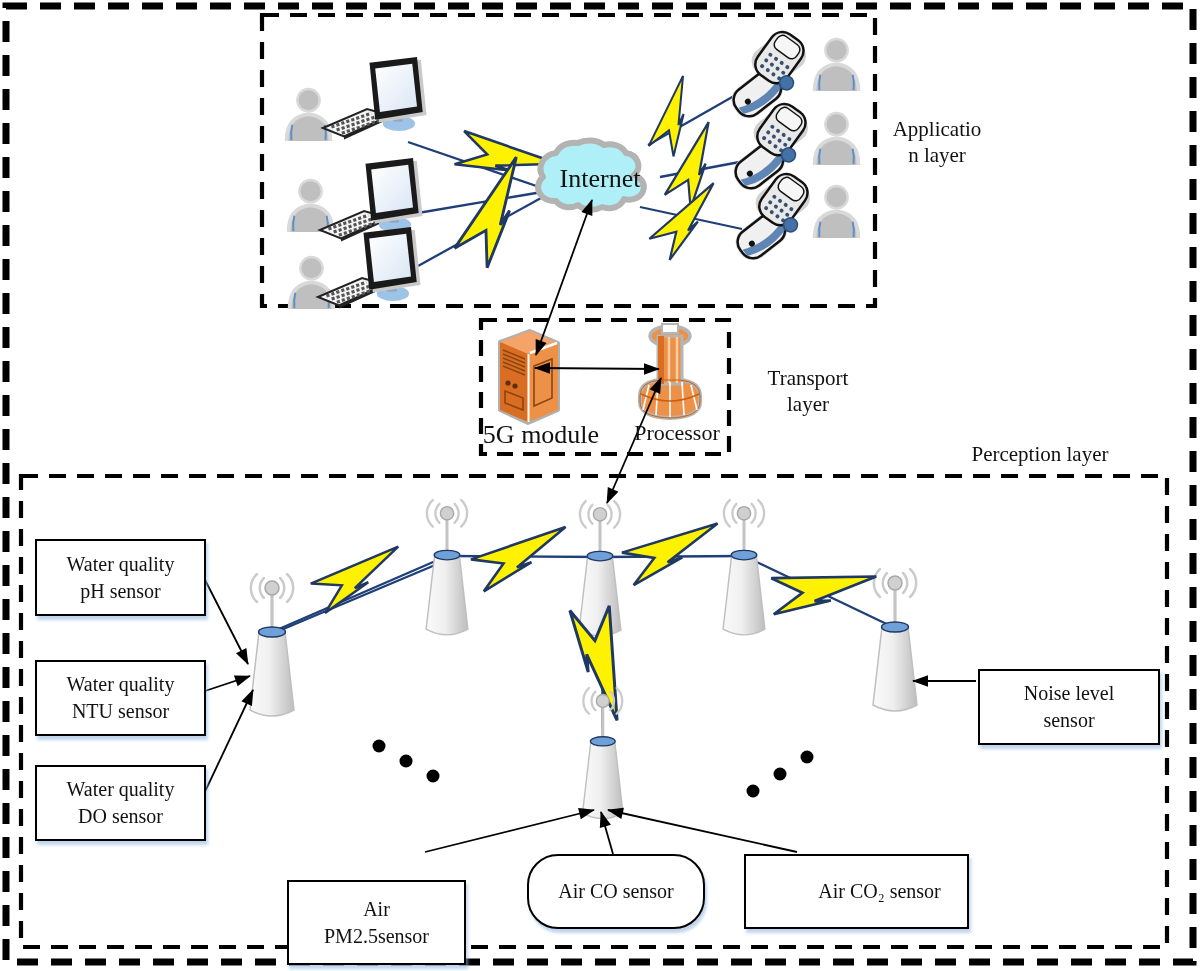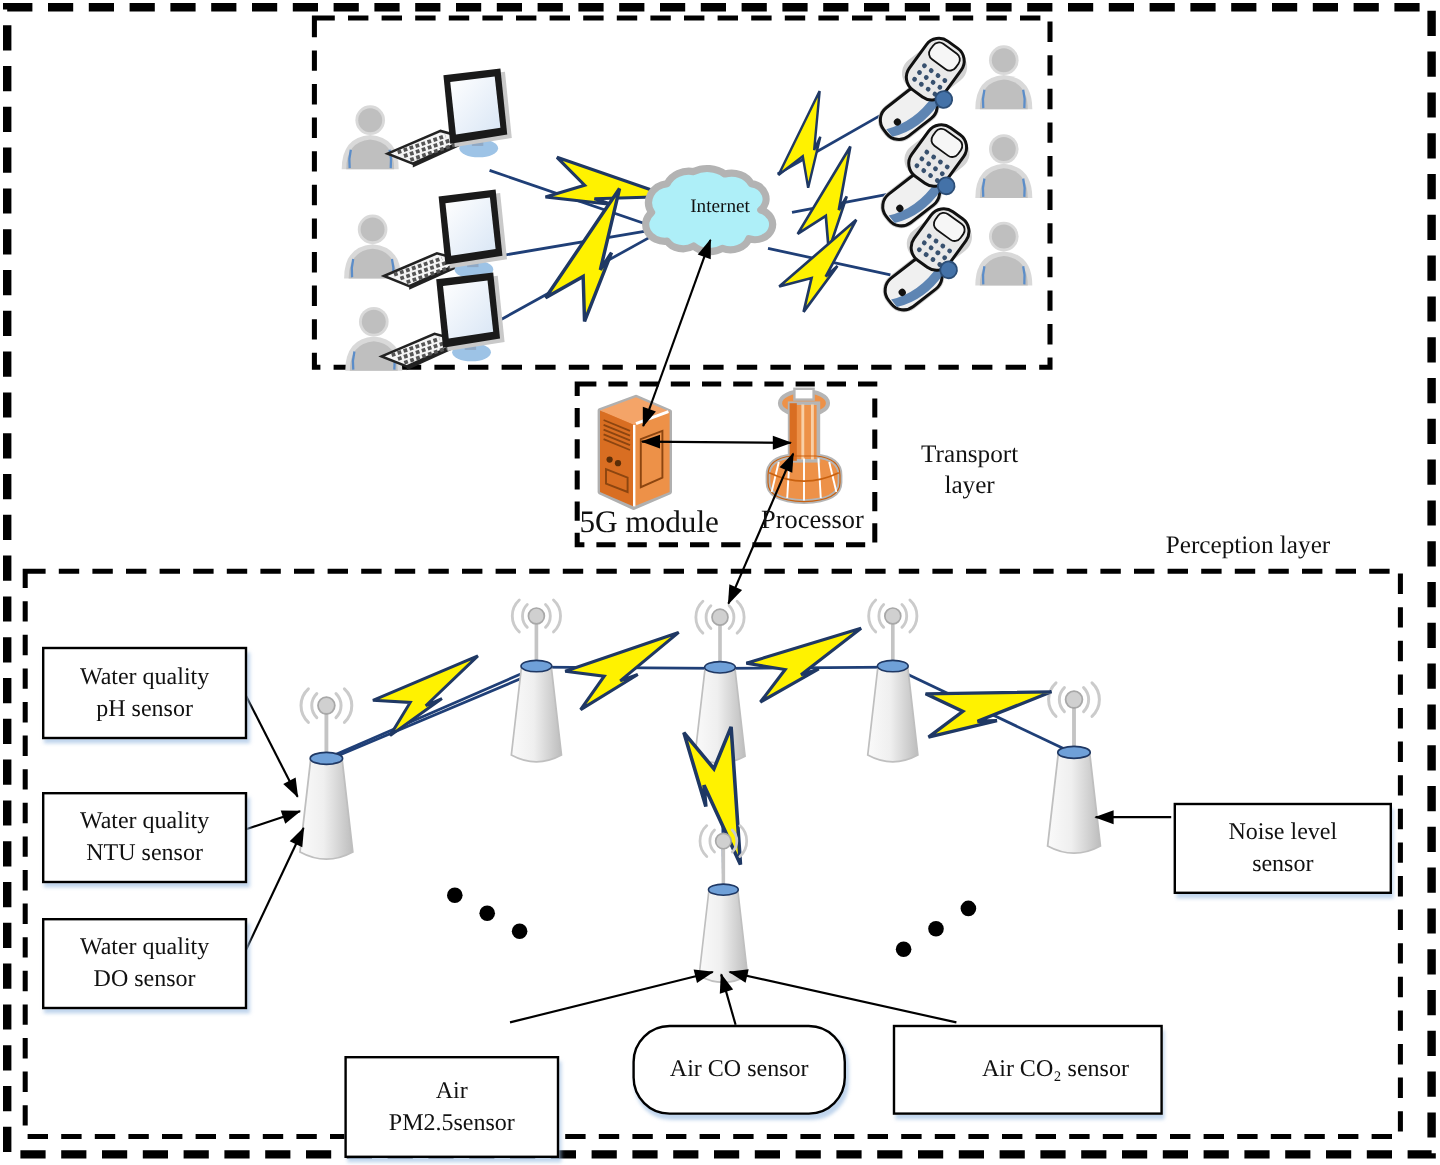--- a/index.html
+++ b/index.html
@@ -12,21 +12,21 @@
          font-family:"Liberation Serif","DejaVu Serif",serif;color:var(--ink);}
   .stage svg{position:absolute;left:0;top:0;}
   .lbl{position:absolute;text-align:center;line-height:1.25;font-size:21px;color:var(--ink);}
   .lbl span{display:block;}
   .sensor-box{position:absolute;background:#ffffff;border:2px solid #000;
       display:flex;flex-direction:column;justify-content:center;align-items:center;
       font-size:20px;line-height:1.35;text-align:center;
       box-shadow:2px 4px 3px rgba(150,185,225,.6);}
   .sensor-box span{display:block;padding:0 4px;text-align:center;}
   .sensor-box span:empty{display:none;}
-  .internet-lbl{position:absolute;font-size:16px;text-align:center;}
+  .internet-lbl{position:absolute;font-size:26px;text-align:center;}
   .navy{stroke:var(--line-navy);stroke-width:2.3;fill:none;}
   .blk{stroke:#000;stroke-width:1.8;fill:none;}
   .dash{fill:none;stroke:#000;}
 </style>
 </head>
 <body>
 
 <div class="stage">
 
 <svg width="1200" height="971" viewBox="0 0 1200 971">
@@ -324,20 +324,24 @@
     <use href="#ah" transform="translate(601,812) rotate(-107)"></use>
     <line class="blk" x1="797" y1="852" x2="608" y2="810"></line>
     <use href="#ah" transform="translate(608,810) rotate(193)"></use>
   </g>
 </svg>
 
 <div class="internet-lbl" style="left:543px;top:164px;width:114px;">
   <span>Internet</span>
 </div>
 
+<div class="lbl" style="left:878px;top:116px;width:118px;">
+  <span>Applicatio</span>
+  <span>n layer</span>
+</div>
 
 <div class="lbl" style="left:948px;top:441px;width:184px;">
   <span>Perception layer</span>
 </div>
 
 <div class="lbl" style="left:748px;top:365px;width:120px;">
   <span>Transport</span>
   <span>layer</span>
 </div>
 

